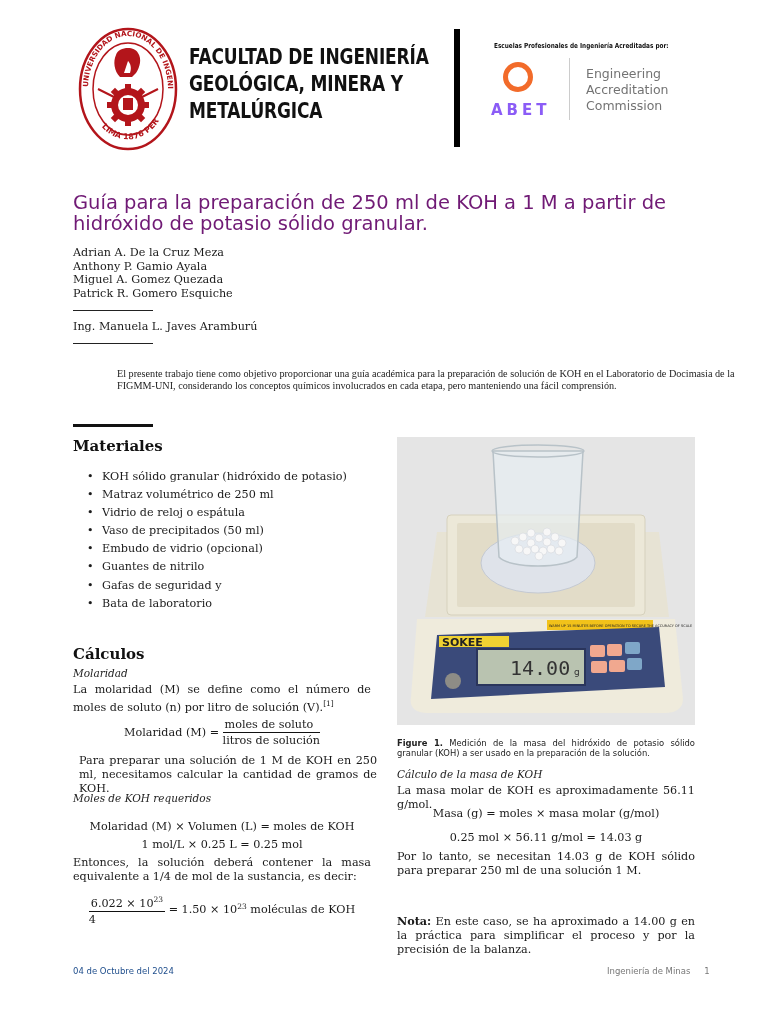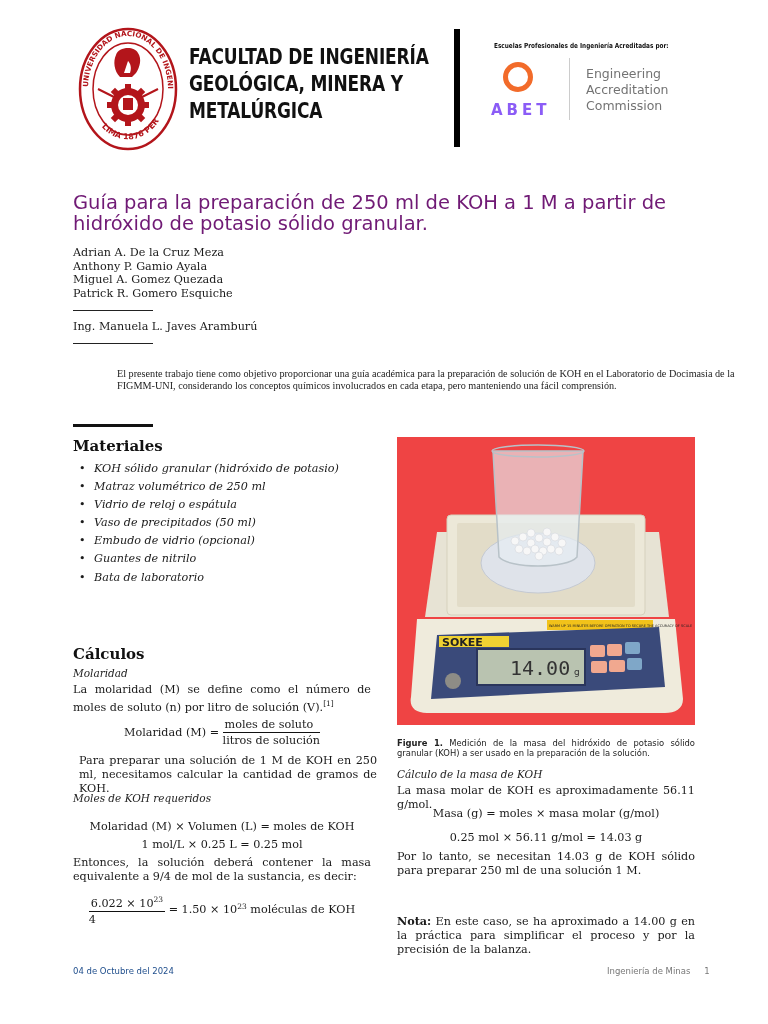--- a/index.html
+++ b/index.html
@@ -20,34 +20,34 @@
   .title { left: 73px; top: 192px; width: 640px; font-family: "DejaVu Sans", sans-serif; font-size: 19.5px; line-height: 21px; color: #701a75; }
   .authors { left: 73px; top: 246px; font-size: 11.2px; line-height: 13.6px; }
   .rule-short { width: 80px; height: 1.3px; background: #222; }
   .advisor { left: 73px; top: 320px; font-size: 11.2px; }
   .abstract { left: 73px; top: 368px; width: 640px; font-family: Liberation Serif, serif; font-size: 10.2px; line-height: 12.4px; color: #222; margin-left: 44px; }
   .rule-thick { left: 73px; top: 424px; width: 80px; height: 3px; background: #111; }
 
   
   .h2 { font-size: 15px; font-weight: bold; color: #111; }
   .mat-title { left: 73px; top: 437px; }
-  .mat-list { left: 73px; top: 456px; margin: 4px; padding: 0; list-style: none; font-size: 11.2px; font-style: italic; }
+  .mat-list { left: 73px; top: 456px; margin: 12px; padding: 0; list-style: none; font-size: 11.2px; }
   .mat-list li { height: 18.1px; line-height: 18px; position: relative; padding-left: 17px; }
   .mat-list li::before { content: "•"; position: absolute; left: 2px; top: 0; font-size: 11px; }
   .calc-title { left: 73px; top: 645px; }
   .sub-it { font-style: italic; font-size: 10.5px; color: #222; }
   .p { font-size: 11.2px; line-height: 14.2px; text-align: justify; }
   .eq { font-size: 11.2px; text-align: center; white-space: nowrap; }
   .frac { display: inline-block; vertical-align: middle; text-align: left; }
   .frac .num { display: block; border-bottom: 1px solid #111; padding: 0 2px 1px; }
   .frac .den { display: block; padding-top: 1px; }
   sup { font-size: 7.5px; }
 
   
-  .figure { left: 397px; top: 437px; width: 298px; height: 288px; background: #ef4444; }
+  .figure { left: 397px; top: 437px; width: 298px; height: 288px; background: #e5e5e5; }
   .cap { left: 397px; top: 738px; width: 298px; font-family: "DejaVu Sans", sans-serif; font-size: 8.4px; line-height: 10px; color: #222; text-align: justify; }
   .cap b { font-weight: bold; }
 
   
   .foot-left { left: 73px; top: 966px; font-family: "DejaVu Sans", sans-serif; font-size: 8.5px; color: #1f4e8c; }
   .foot-right { left: 607px; top: 966px; font-family: "DejaVu Sans", sans-serif; font-size: 8.5px; color: #777; white-space: nowrap; }
   .foot-right .pg { margin-left: 14px; }
 </style>
 </head>
 <body>
@@ -116,40 +116,41 @@
 <div class="abs rule-thick"></div>
 
 <div class="abs h2 mat-title">Materiales</div>
 <ul class="abs mat-list">
   <li>KOH sólido granular (hidróxido de potasio)</li>
   <li>Matraz volumétrico de 250 ml</li>
   <li>Vidrio de reloj o espátula</li>
   <li>Vaso de precipitados (50 ml)</li>
   <li>Embudo de vidrio (opcional)</li>
   <li>Guantes de nitrilo</li>
+  <li>Gafas de seguridad y</li>
   <li>Bata de laboratorio</li>
 </ul>
 
 <div class="abs h2 calc-title">Cálculos</div>
 <div class="abs sub-it" style="left:73px; top:667px;">Molaridad</div>
 <div class="abs p" style="left:73px; top:683px; width:298px;">
   <span>La molaridad (M) se define como el número de moles de soluto (n) por litro de solución (V).</span><sup>[1]</sup>
 </div>
 <div class="abs eq" style="left:73px; top:718px; width:298px;">
   <span>Molaridad (M) =</span>
   <span class="frac">
     <span class="num">moles de soluto</span>
     <span class="den">litros de solución</span>
   </span>
 </div>
 <div class="abs p" style="left:79px; top:754px; width:298px;">Para preparar una solución de 1 M de KOH en 250 ml, necesitamos calcular la cantidad de gramos de KOH.</div>
 <div class="abs sub-it" style="left:73px; top:792px;">Moles de KOH requeridos</div>
 <div class="abs eq" style="left:73px; top:820px; width:298px;">Molaridad (M) × Volumen (L) = moles de KOH</div>
 <div class="abs eq" style="left:73px; top:838px; width:298px;">1 mol/L × 0.25 L = 0.25 mol</div>
-<div class="abs p" style="left:73px; top:856px; width:298px;">Entonces, la solución deberá contener la masa equivalente a 9/4 de mol de la sustancia, es decir:</div>
+<div class="abs p" style="left:73px; top:856px; width:298px;">Entonces, la solución deberá contener la masa equivalente a 1/4 de mol de la sustancia, es decir:</div>
 <div class="abs eq" style="left:73px; top:895px; width:298px;">
   <span class="frac">
     <span class="num"><span>6.022 × 10</span><sup>23</sup></span>
     <span class="den">4</span>
   </span>
   <span>= 1.50 × 10</span><sup>23</sup><span> moléculas de KOH</span>
 </div>
 
 <div class="abs figure">
   <svg width="298" height="288" viewBox="0 0 298 288">

